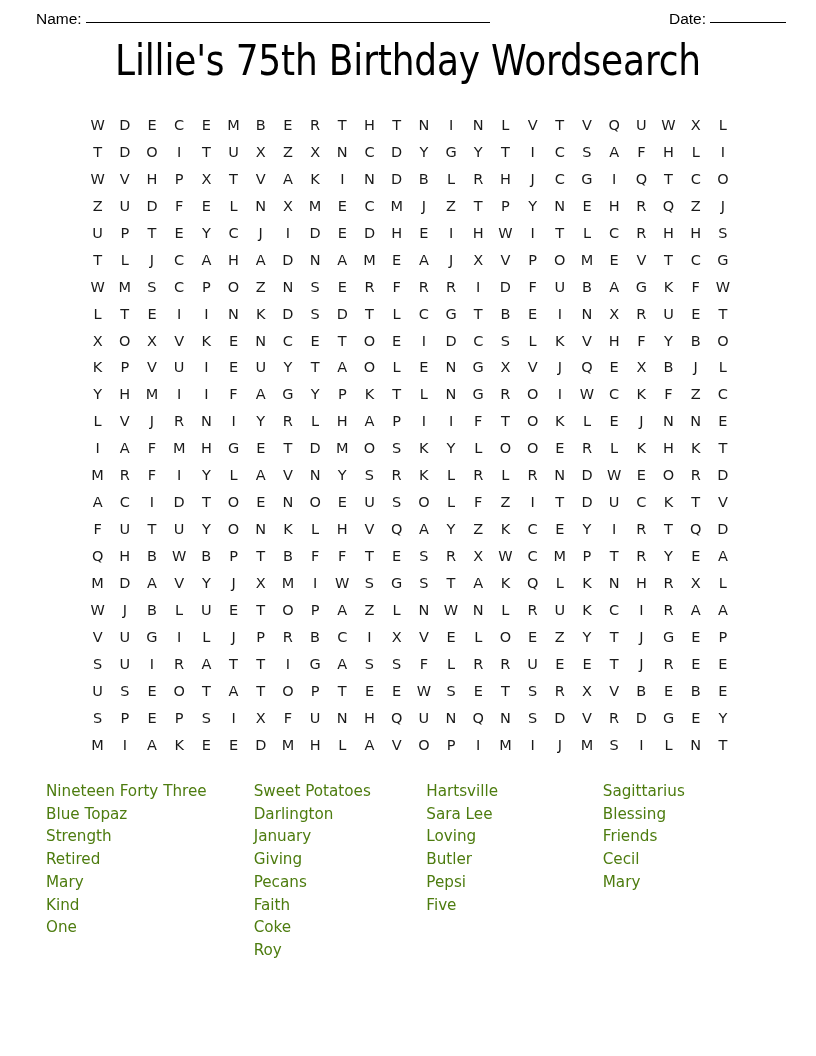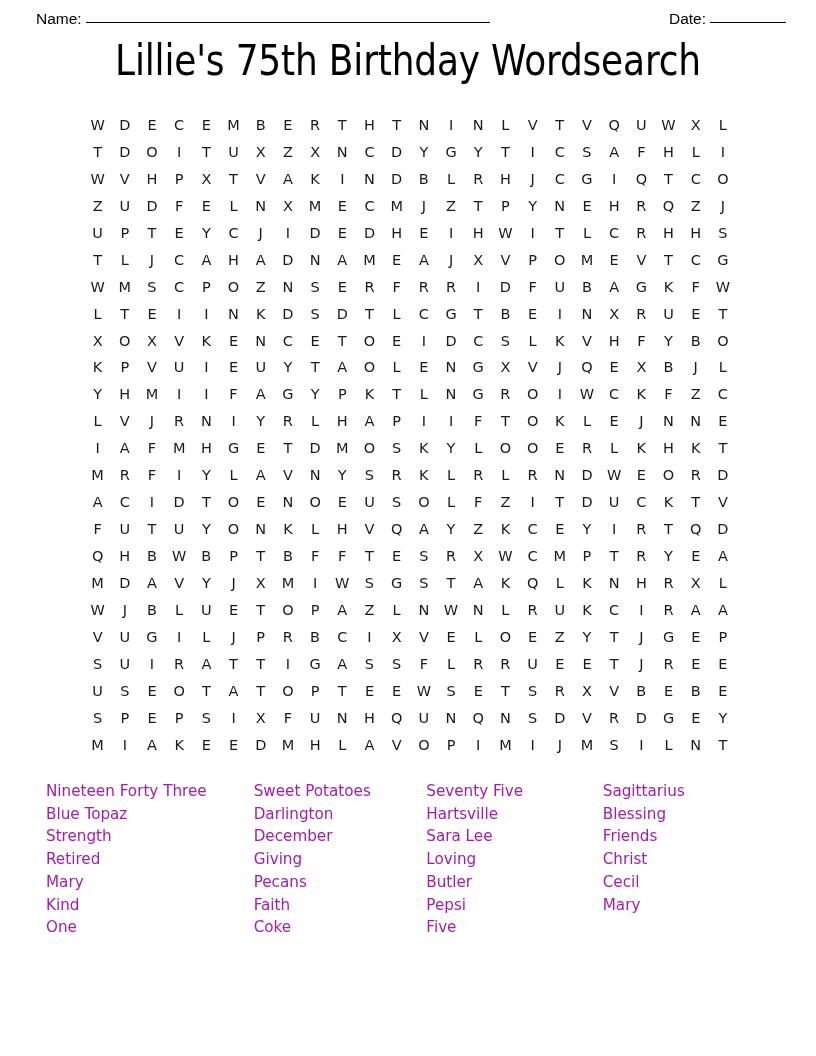--- a/index.html
+++ b/index.html
@@ -98,21 +98,21 @@
     flex-direction: column;
   }
   #word-column-0 { width: 178px; }
   #word-column-1 { width: 179px; margin-left: 36px; }
   #word-column-2 { width: 183px; }
   #word-column-3 { width: 190px; }
   .word-item {
     font-family: "DejaVu Sans", sans-serif;
     font-size: 15.2px;
     line-height: 22.7px;
-    color: #a21caf;
+    color: #4d7c0f;
     white-space: nowrap;
   }
 </style>
 </head>
 <body>
 
 <div id="header-row">
   <div class="field-group">
     <span class="field-label">Name:</span>
     <span class="field-rule" id="name-rule"></span>
@@ -711,36 +711,35 @@
       <div class="word-item">Blue Topaz</div>
       <div class="word-item">Strength</div>
       <div class="word-item">Retired</div>
       <div class="word-item">Mary</div>
       <div class="word-item">Kind</div>
       <div class="word-item">One</div>
     </div>
     <div class="word-column" id="word-column-1">
       <div class="word-item">Sweet Potatoes</div>
       <div class="word-item">Darlington</div>
-      <div class="word-item">December</div>
+      <div class="word-item">January</div>
       <div class="word-item">Giving</div>
       <div class="word-item">Pecans</div>
       <div class="word-item">Faith</div>
       <div class="word-item">Coke</div>
+      <div class="word-item">Roy</div>
     </div>
     <div class="word-column" id="word-column-2">
-      <div class="word-item">Seventy Five</div>
       <div class="word-item">Hartsville</div>
       <div class="word-item">Sara Lee</div>
       <div class="word-item">Loving</div>
       <div class="word-item">Butler</div>
       <div class="word-item">Pepsi</div>
       <div class="word-item">Five</div>
     </div>
     <div class="word-column" id="word-column-3">
       <div class="word-item">Sagittarius</div>
       <div class="word-item">Blessing</div>
       <div class="word-item">Friends</div>
-      <div class="word-item">Christ</div>
       <div class="word-item">Cecil</div>
       <div class="word-item">Mary</div>
     </div>
   </div>
 
 </body></html>

